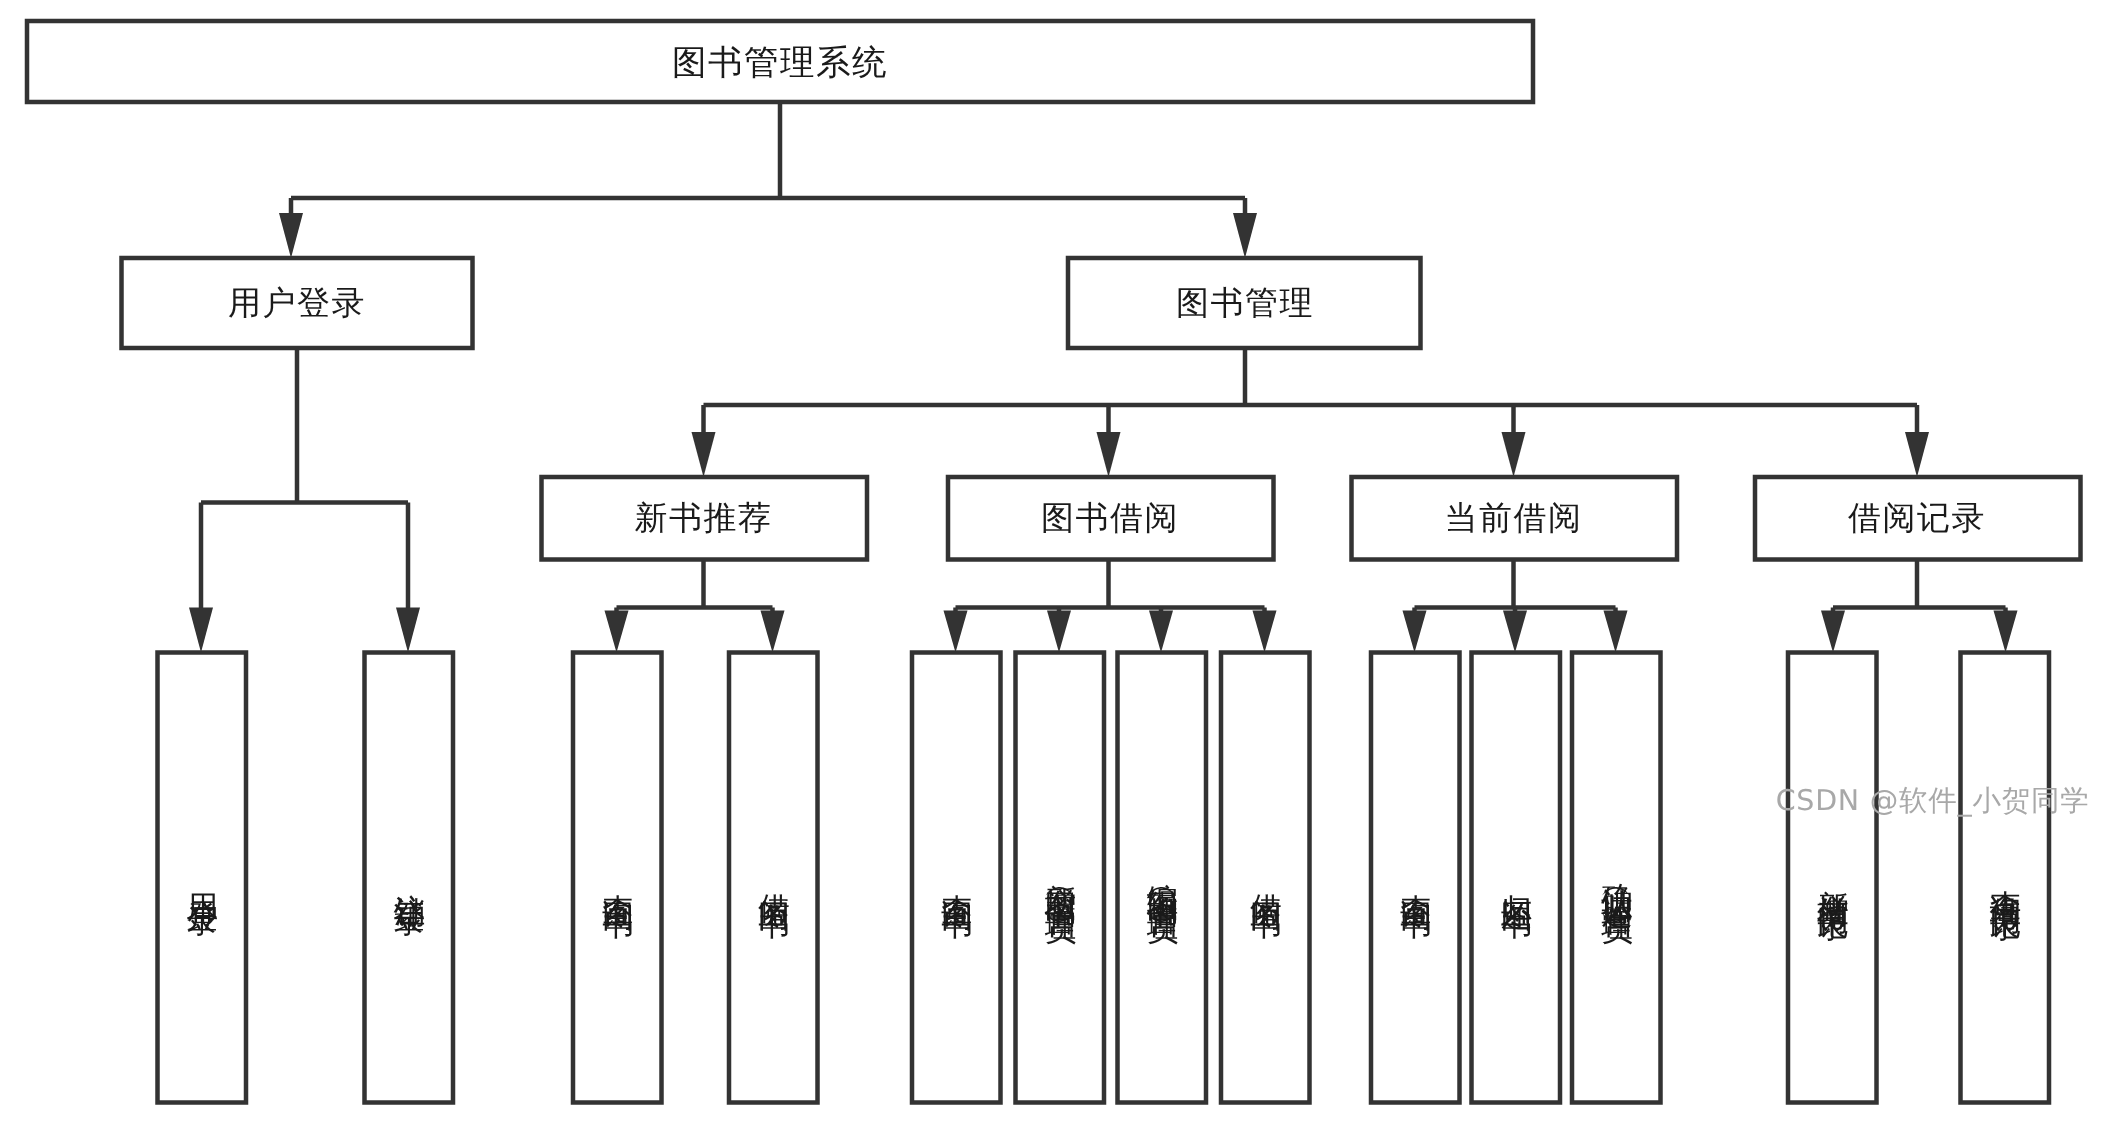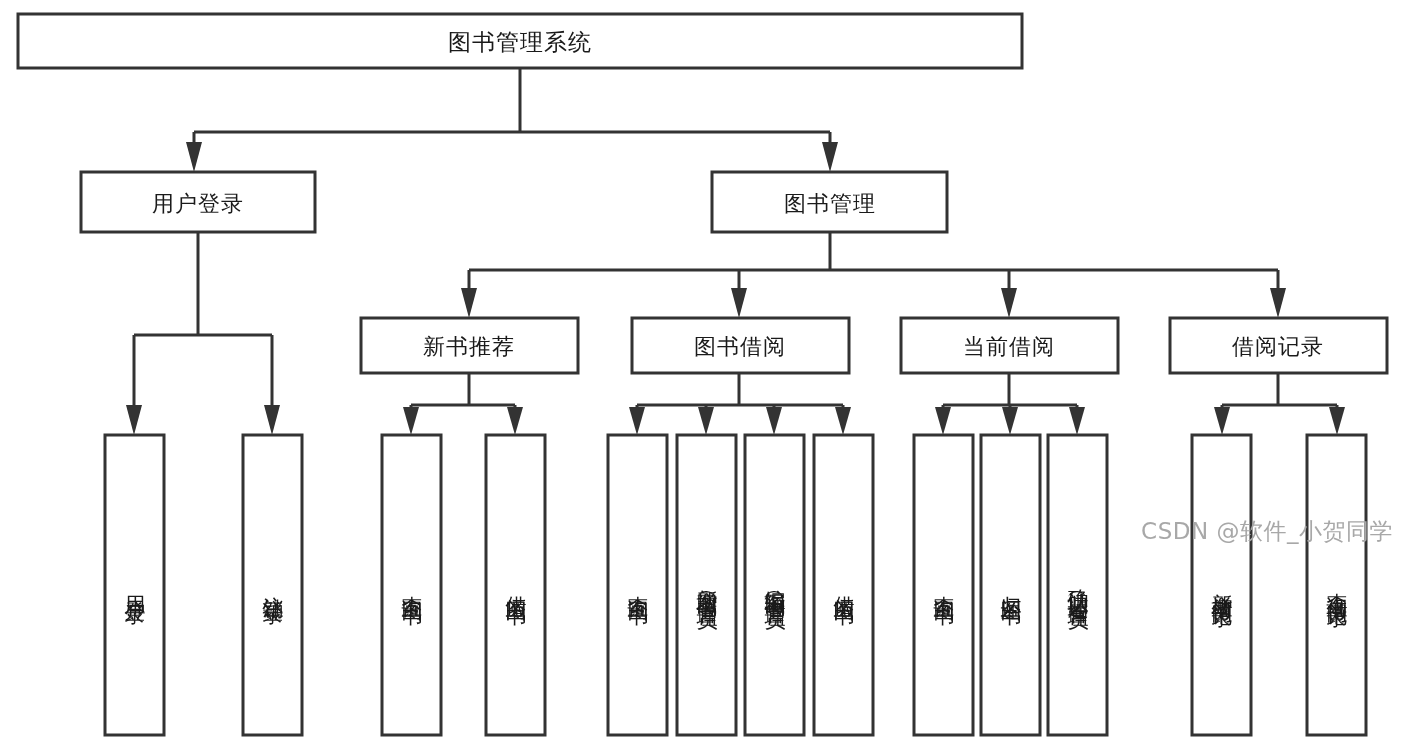--- a/index.html
+++ b/index.html
@@ -69,21 +69,21 @@
     line-height: 1;
     letter-spacing: 3px;
     text-align: center;
     pointer-events: none;
   }
   .watermark {
     position: absolute;
     right: 12px;
     bottom: 6px;
     font-family: "DejaVu Sans", "Liberation Sans", sans-serif;
-    font-size: 23px;
+    font-size: 19px;
     color: #a8a8a8;
     letter-spacing: 0.5px;
     white-space: nowrap;
   }
 </style>
 </head>
 <body>
 
 <div id="diagram-root">
 

